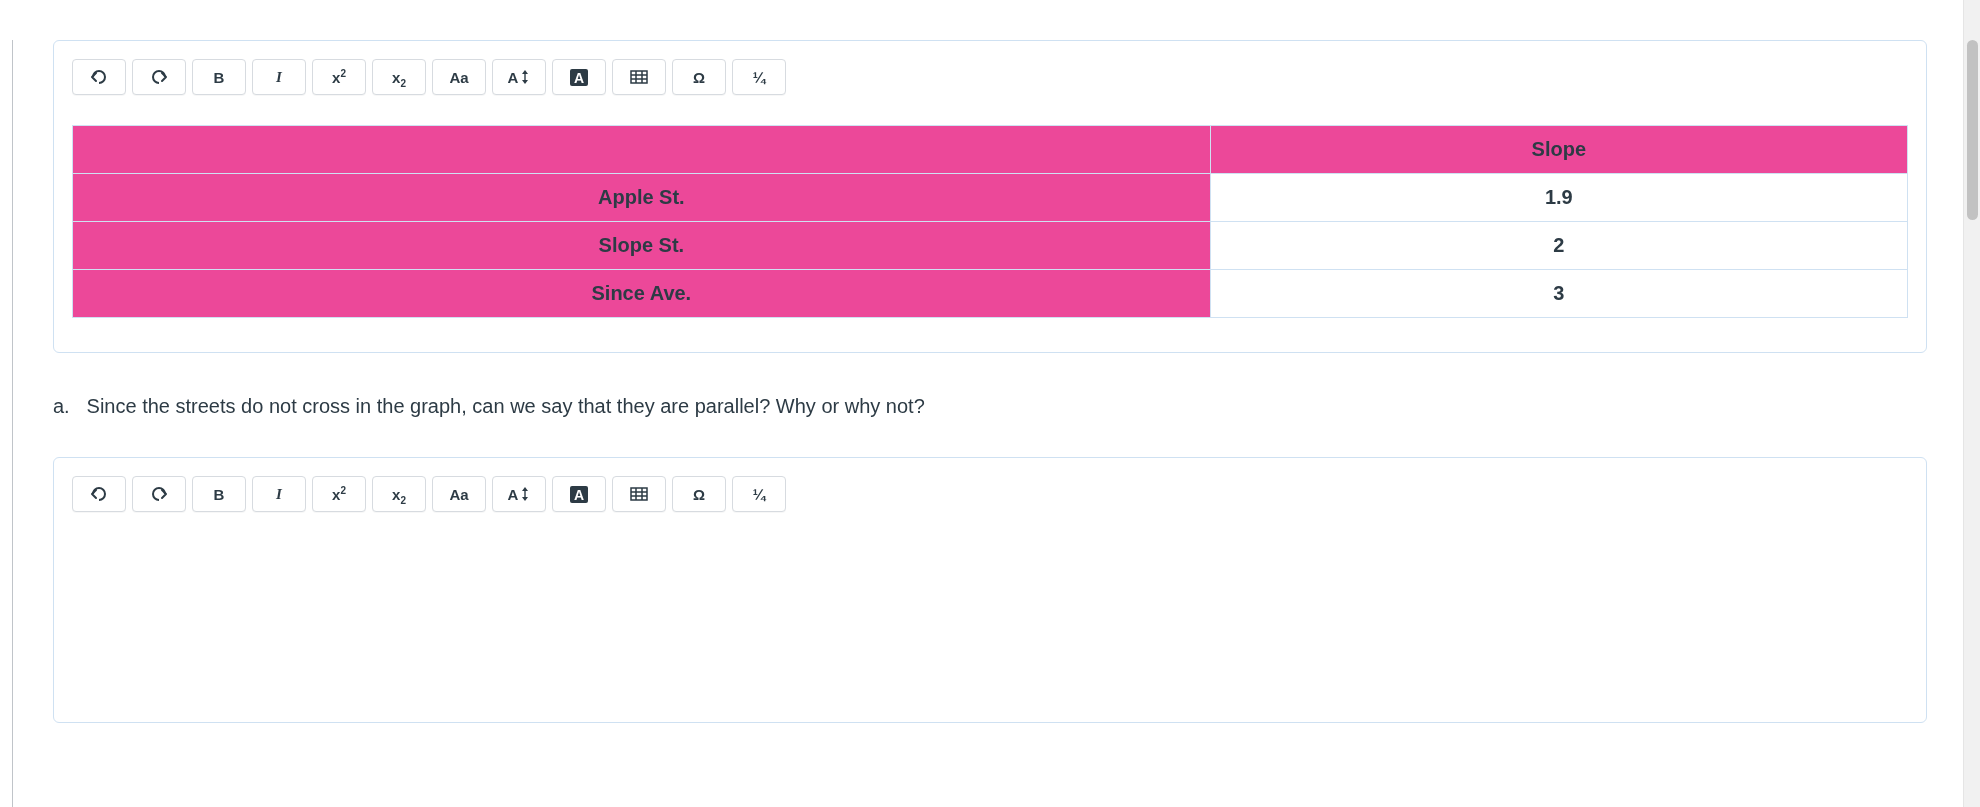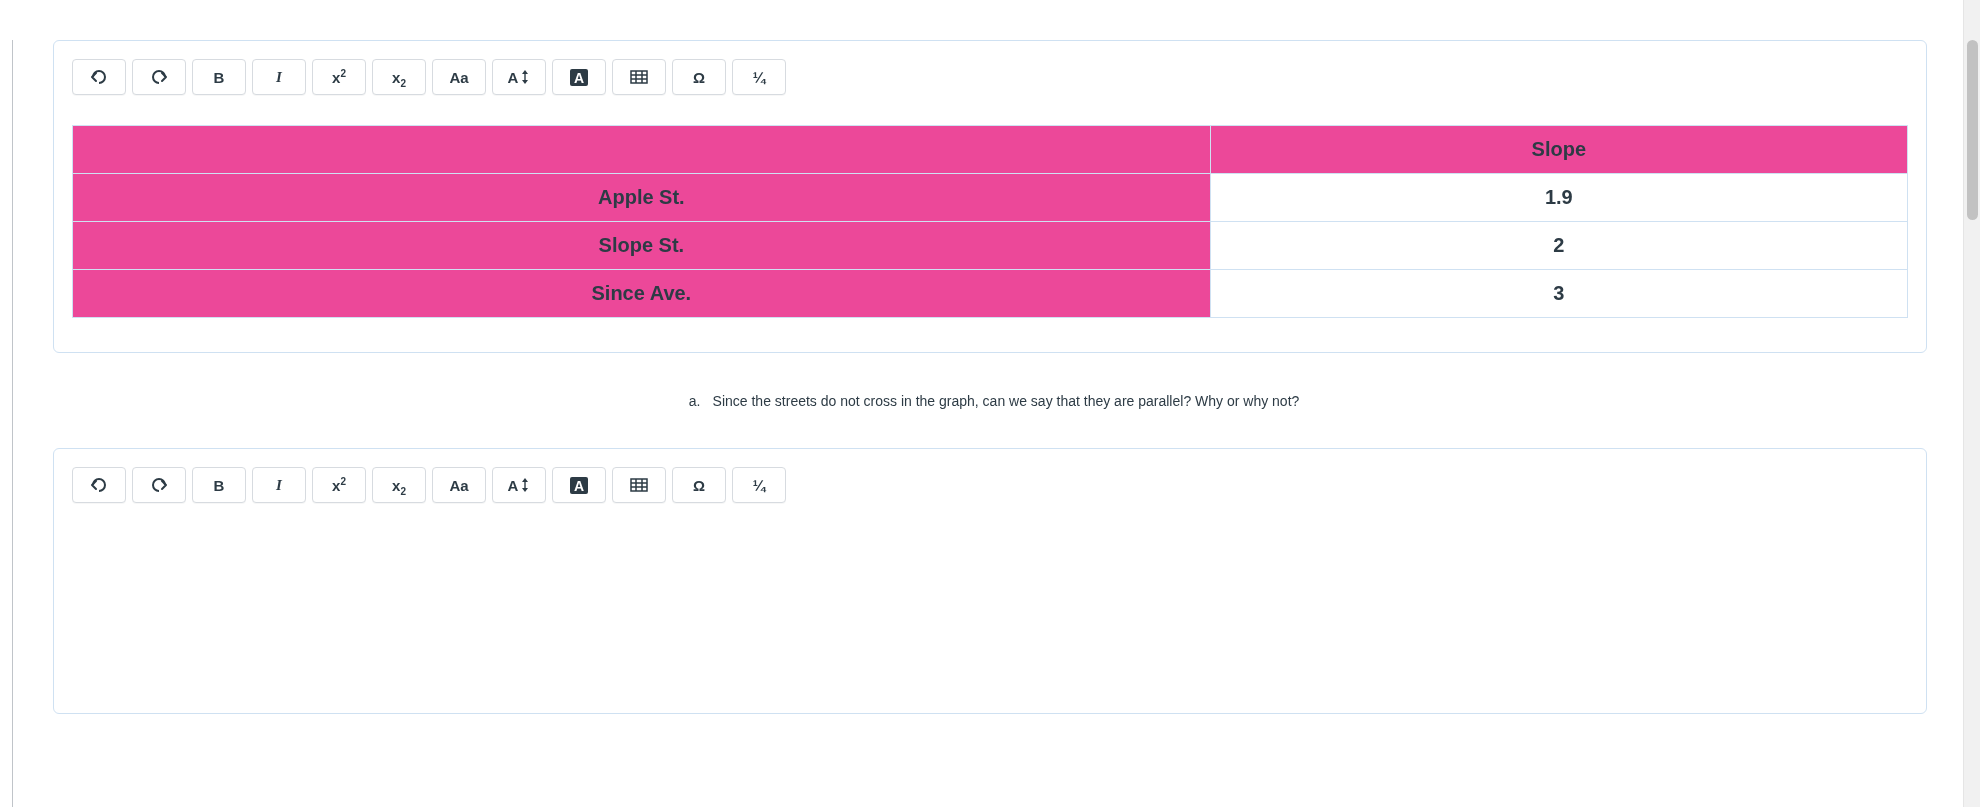--- a/index.html
+++ b/index.html
@@ -73,25 +73,24 @@
     text-align: center;
     font-size: 20px;
     color: #2d3b45;
     font-weight: 600;
     height: 48px;
     vertical-align: middle;
   }
   .data-table .col-label { width: 62%; }
   .data-table .shade { background: #ec4899; }
   .question-line {
-    font-size: 14px;
+    font-size: 20px;
     color: #2d3b45;
     margin: 36px 0 36px 0;
     line-height: 1.5;
-    text-align: center;
   }
   .question-line .marker { display: inline-block; width: 28px; }
   .right-scroll {
     position: fixed;
     top: 0;
     right: 0;
     width: 17px;
     height: 100%;
     background: #f1f1f1;
     border-left: 1px solid #e5e5e5;

